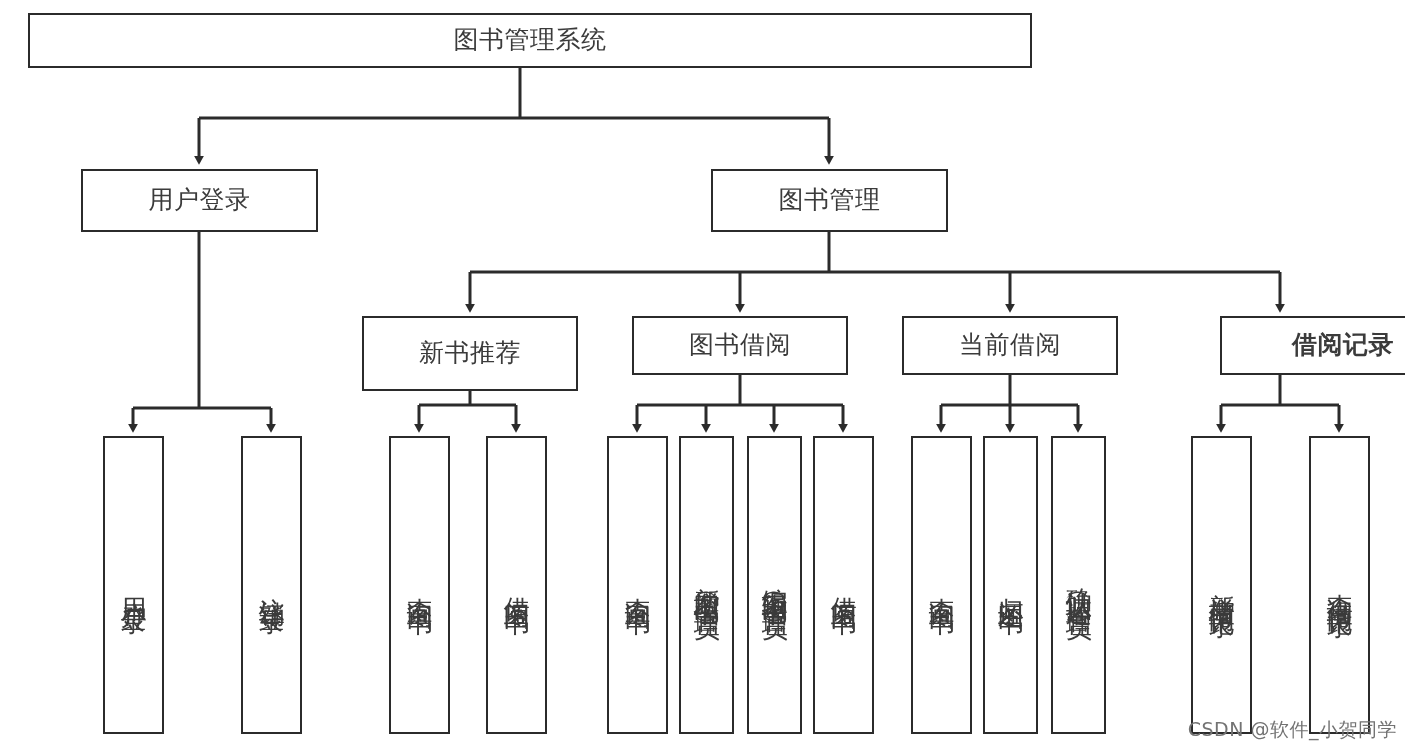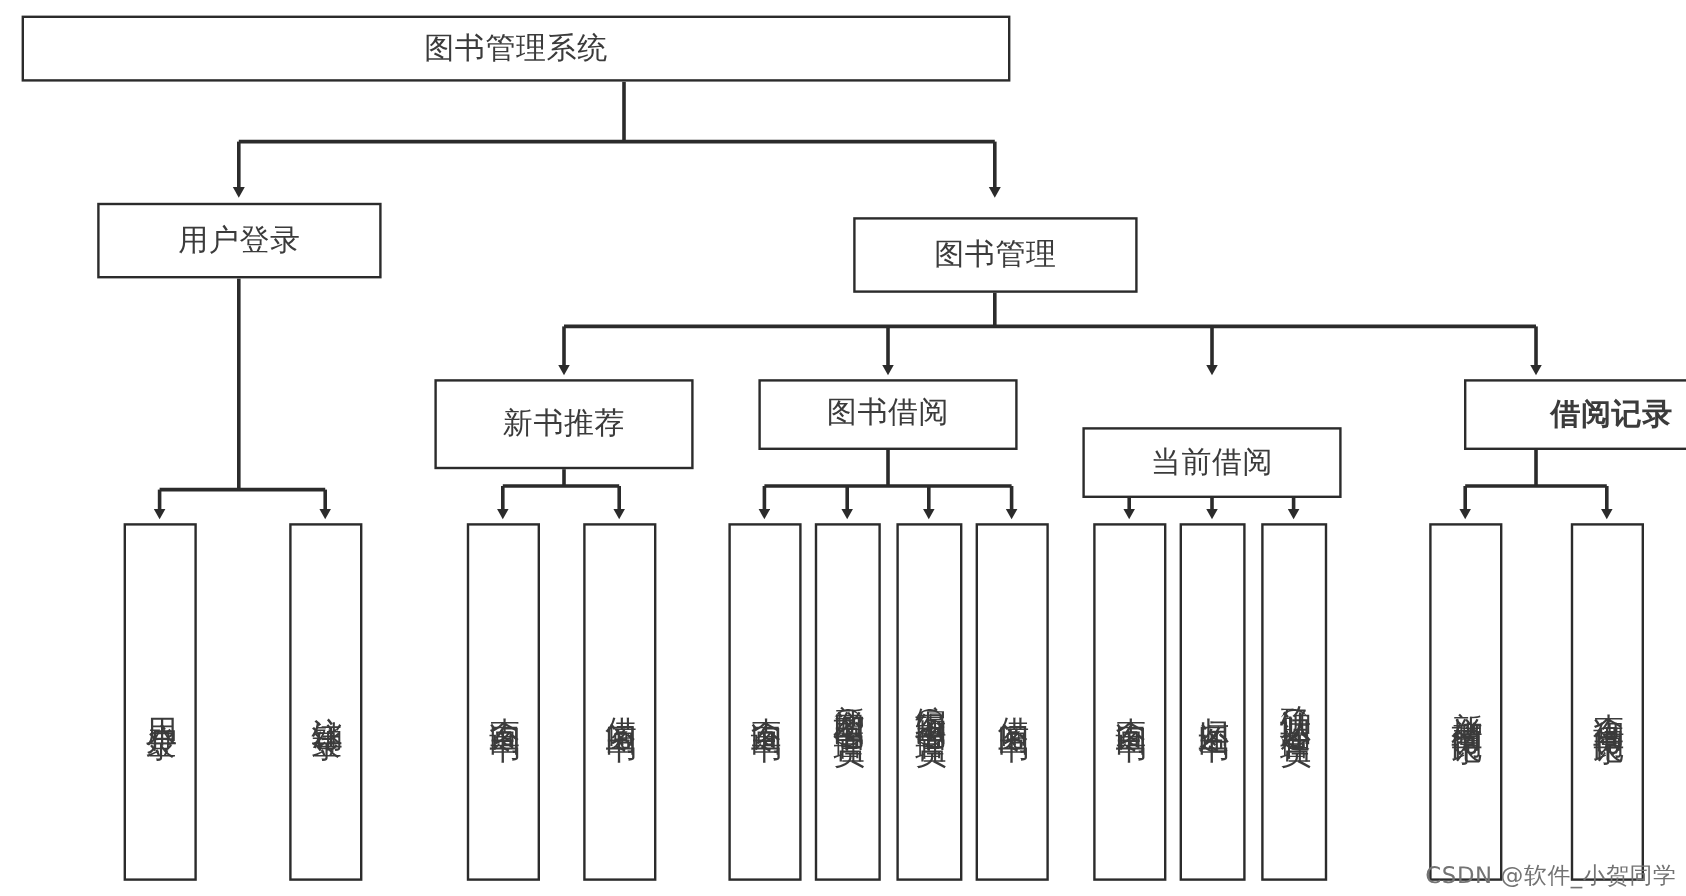--- a/index.html
+++ b/index.html
@@ -122,38 +122,38 @@
       <path d="M1010,405 L1010,428" marker-end="url(#arrow)"></path>
       <path d="M1078,405 L1078,428" marker-end="url(#arrow)"></path>
 
       <path d="M1280,375 L1280,405"></path>
       <path d="M1221,405 L1339,405"></path>
       <path d="M1221,405 L1221,428" marker-end="url(#arrow)"></path>
       <path d="M1339,405 L1339,428" marker-end="url(#arrow)"></path>
     </g>
   </svg>
 
-  <div class="node horiz root" style="left:18px; top:13px; width:824px; height:55px;">
+  <div class="node horiz root" style="left:28px; top:13px; width:1004px; height:55px;">
     <span class="node-label">图书管理系统</span>
   </div>
 
   <div class="node horiz" style="left:81px; top:169px; width:237px; height:63px;">
     <span class="node-label">用户登录</span>
   </div>
-  <div class="node horiz" style="left:711px; top:169px; width:237px; height:63px;margin-top:12px;">
+  <div class="node horiz" style="left:711px; top:169px; width:237px; height:63px;">
     <span class="node-label">图书管理</span>
   </div>
 
   <div class="node horiz" style="left:362px; top:316px; width:216px; height:75px;">
     <span class="node-label">新书推荐</span>
   </div>
-  <div class="node horiz" style="left:632px; top:316px; width:216px; height:59px;font-family:Liberation Serif, serif;">
+  <div class="node horiz" style="left:632px; top:316px; width:216px; height:59px;">
     <span class="node-label">图书借阅</span>
   </div>
-  <div class="node horiz" style="left:902px; top:316px; width:216px; height:59px;margin-top:40px;">
+  <div class="node horiz" style="left:902px; top:316px; width:216px; height:59px;">
     <span class="node-label">当前借阅</span>
   </div>
   <div class="node horiz" style="left:1220px; top:316px; width:246px; height:59px;font-weight:bold;">
     <span class="node-label">借阅记录</span>
   </div>
 
   <div class="node vert" style="left:103px; top:436px; width:61px; height:298px;">
     <span class="node-label">用户登录</span>
   </div>
   <div class="node vert" style="left:241px; top:436px; width:61px; height:298px;">

